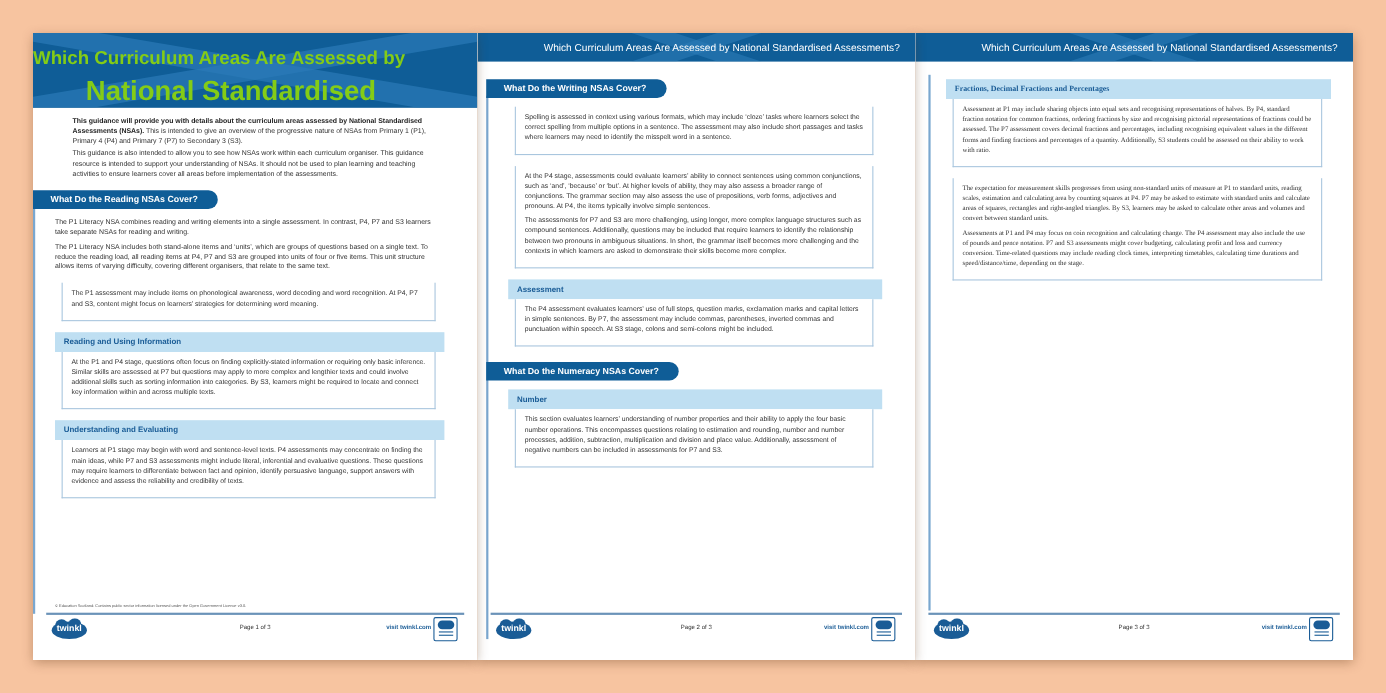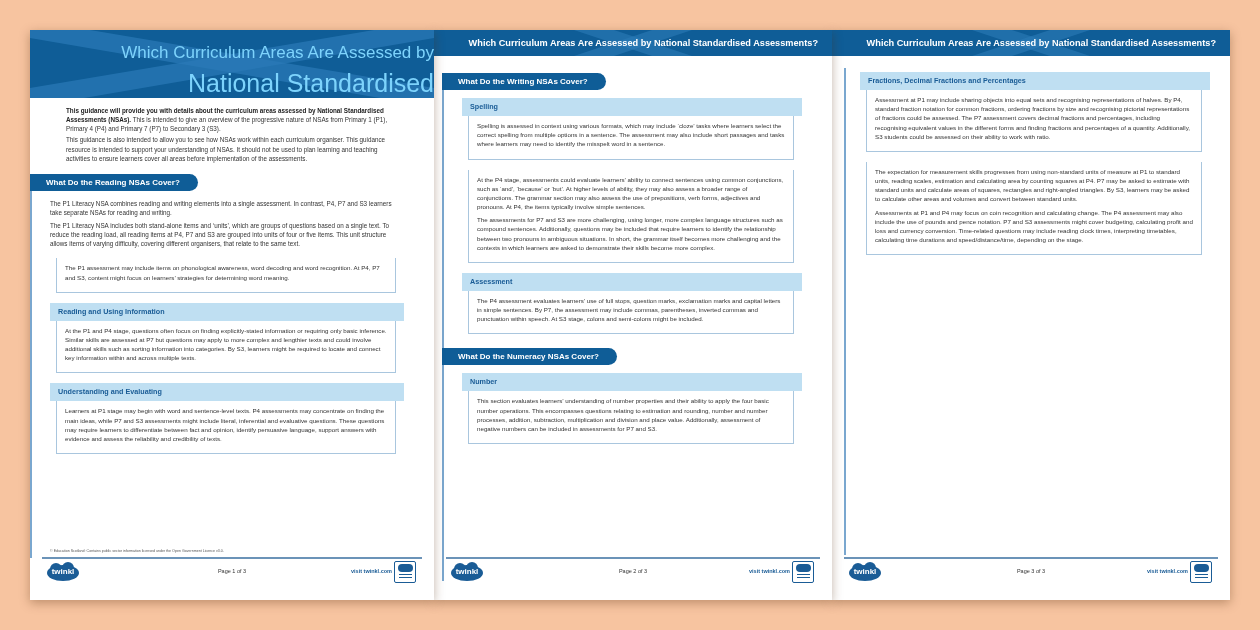--- a/index.html
+++ b/index.html
@@ -23,41 +23,41 @@
   
   .hero {
     position: relative;
     height: 68px;
     background: #0f5d97;
     overflow: hidden;
   }
   .hero svg.bg { position: absolute; left: 0; top: 0; }
   .hero-title {
     position: relative;
-    text-align: right;
-    color: #7dd3fc;
-    font-weight: normal;
+    text-align: left;
+    color: #84cc16;
+    font-weight: bold;
     line-height: 1.05;
     padding-top: 14px;
   }
   .hero-title .l1 { font-size: 17px; display: block; }
   .hero-title .l2 { font-size: 25px; display: block; margin-top: 8px; padding-left: 48px; }
 
   
   .strip {
     position: relative;
     height: 26px;
     background: #0f5d97;
     overflow: hidden;
   }
   .strip svg.bg { position: absolute; left: 0; top: 0; }
   .strip-title {
     position: relative;
     color: #fff;
-    font-weight: bold;
+    font-weight: normal;
     font-size: 9.2px;
     text-align: right;
     padding-right: 14px;
     line-height: 26px;
   }
 
   .intro {
     padding: 8px 34px 0 36px;
     font-size: 6.3px;
     line-height: 1.45;
@@ -265,21 +265,20 @@
       <polygon points="258,0 218,0 140,26 180,26" fill="#2b7bb8" opacity="0.6"></polygon>
     </svg>
     <div class="strip-title">Which Curriculum Areas Are Assessed by National Standardised Assessments?</div>
   </div>
 
   <div class="sec-wrap" style="margin-top:14px; margin-left:8px;">
     <div class="vbar" style="top:17px; height:494px;"></div>
     <div class="section-pill">What Do the Writing NSAs Cover?</div>
     <div class="sec-body" style="padding-top:6px;">
       <div class="box" style="margin-top:2px;">
-        <div class="box-head">Spelling</div>
         <div class="box-body">
           <p>Spelling is assessed in context using various formats, which may include ‘cloze’ tasks where learners select the correct spelling from multiple options in a sentence. The assessment may also include short passages and tasks where learners may need to identify the misspelt word in a sentence.</p>
         </div>
       </div>
       <div class="box" style="margin-top:10px;">
         <div class="box-body">
           <p>At the P4 stage, assessments could evaluate learners’ ability to connect sentences using common conjunctions, such as ‘and’, ‘because’ or ‘but’. At higher levels of ability, they may also assess a broader range of conjunctions. The grammar section may also assess the use of prepositions, verb forms, adjectives and pronouns. At P4, the items typically involve simple sentences.</p>
           <p>The assessments for P7 and S3 are more challenging, using longer, more complex language structures such as compound sentences. Additionally, questions may be included that require learners to identify the relationship between two pronouns in ambiguous situations. In short, the grammar itself becomes more challenging and the contexts in which learners are asked to demonstrate their skills become more complex.</p>
         </div>
       </div>
@@ -325,21 +324,21 @@
   <div class="strip">
     <svg class="bg" width="398" height="26">
       <polygon points="140,0 180,0 258,26 218,26" fill="#2b7bb8" opacity="0.6"></polygon>
       <polygon points="258,0 218,0 140,26 180,26" fill="#2b7bb8" opacity="0.6"></polygon>
     </svg>
     <div class="strip-title">Which Curriculum Areas Are Assessed by National Standardised Assessments?</div>
   </div>
 
   <div class="sec-wrap" style="margin-top:12px; margin-left:12px;">
     <div class="vbar" style="top:0; height:487px;"></div>
-    <div class="sec-body" style="padding-top:4px; padding-left:16px; padding-right:20px;">
+    <div class="sec-body" style="padding-top:4px; padding-left:16px; padding-right:20px;font-family:Liberation Serif, serif;">
       <div class="box" style="margin-top:0;">
         <div class="box-head">Fractions, Decimal Fractions and Percentages</div>
         <div class="box-body">
           <p>Assessment at P1 may include sharing objects into equal sets and recognising representations of halves. By P4, standard fraction notation for common fractions, ordering fractions by size and recognising pictorial representations of fractions could be assessed. The P7 assessment covers decimal fractions and percentages, including recognising equivalent values in the different forms and finding fractions and percentages of a quantity. Additionally, S3 students could be assessed on their ability to work with ratio.</p>
         </div>
       </div>
       <div class="box" style="margin-top:10px;">
         <div class="box-body">
           <p>The expectation for measurement skills progresses from using non-standard units of measure at P1 to standard units, reading scales, estimation and calculating area by counting squares at P4. P7 may be asked to estimate with standard units and calculate areas of squares, rectangles and right-angled triangles. By S3, learners may be asked to calculate other areas and volumes and convert between standard units.</p>
           <p>Assessments at P1 and P4 may focus on coin recognition and calculating change. The P4 assessment may also include the use of pounds and pence notation. P7 and S3 assessments might cover budgeting, calculating profit and loss and currency conversion. Time-related questions may include reading clock times, interpreting timetables, calculating time durations and speed/distance/time, depending on the stage.</p>

